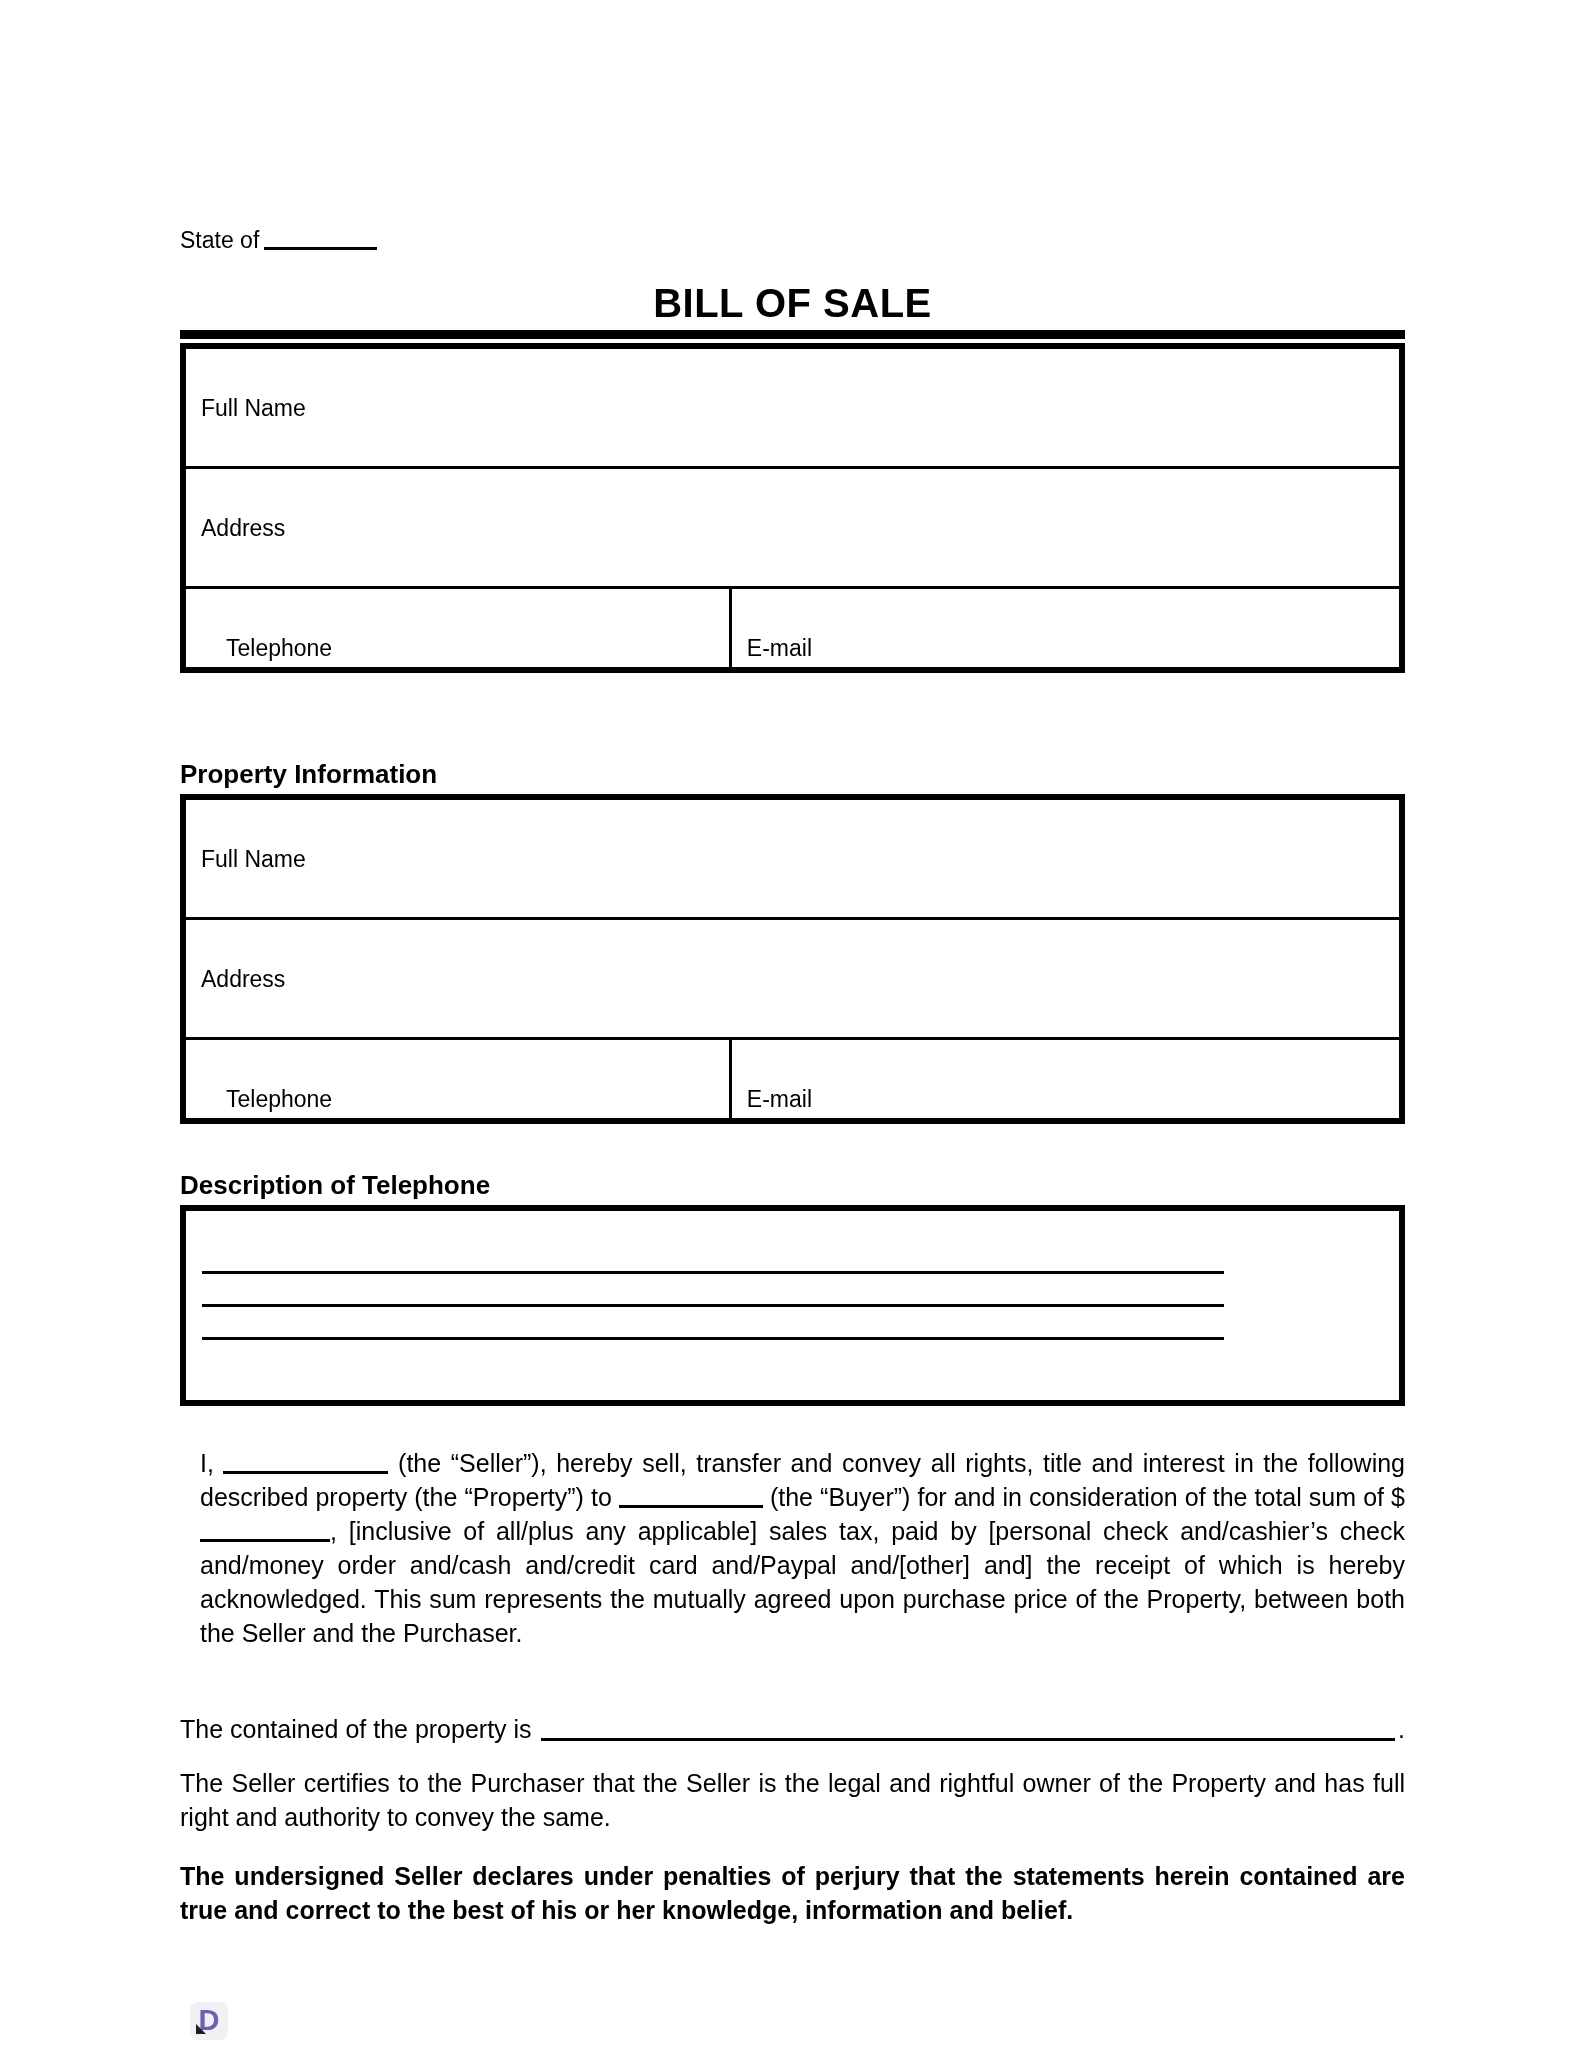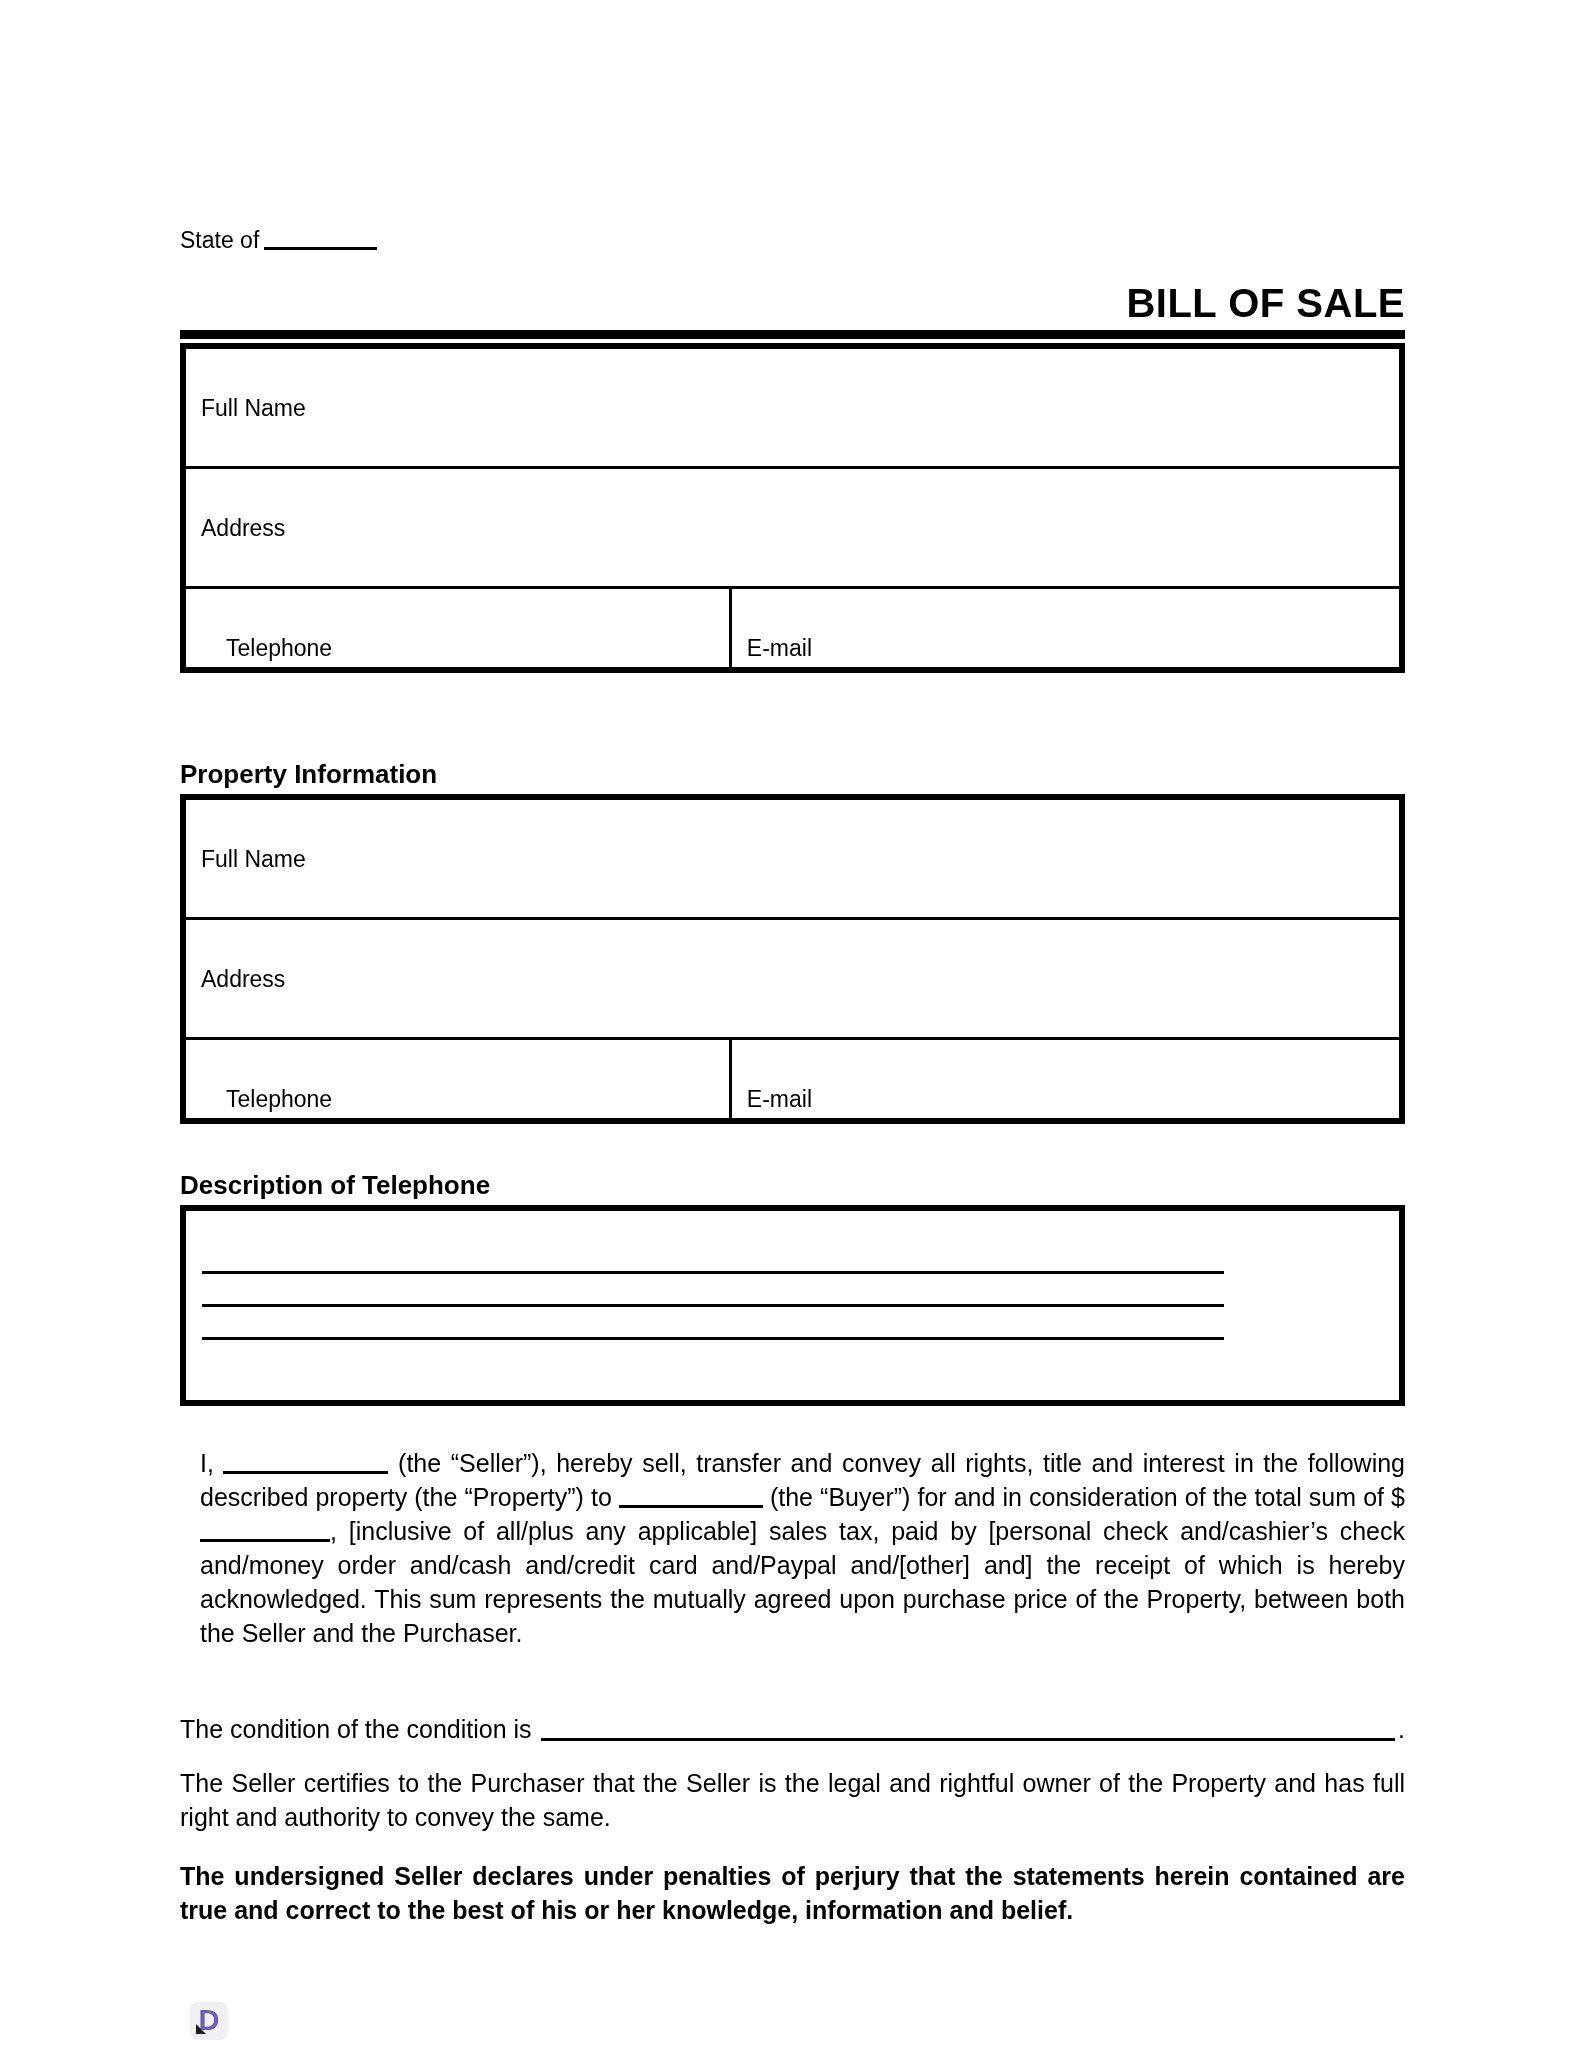--- a/index.html
+++ b/index.html
@@ -14,21 +14,21 @@
   .content { margin:0 178px 0 180px; width:1225px; }
 
   
   .state-line { padding-top:225px; font-size:23px; line-height:30px; }
   .state-blank {
     display:inline-block; width:113px; height:4px;
     border-bottom:3px solid #000; vertical-align:-2px; margin-left:5px;
   }
   .doc-title {
     margin-top:26px; font-size:40px; line-height:44px;
-    font-weight:700; text-align:right; letter-spacing:0.5px;
+    font-weight:700; text-align:center; letter-spacing:0.5px;
   }
   .title-rule { margin-top:5px; height:9px; background:#000; }
 
   
   .sec-heading { font-size:26px; line-height:32px; font-weight:700; }
   .h-seller    { margin-top:36px; }
   .h-purchaser { margin-top:85px; }
   .h-desc      { margin-top:45px; }
 
   
@@ -130,21 +130,21 @@
     <div class="desc-box">
 
     <div class="desc-line first"></div>
         <div class="desc-line"></div>
         <div class="desc-line"></div>
       </div>
 
     <p class="para p-sale">I, <span class="blank" style="width: 165px;"></span> (the “Seller”), hereby sell, transfer and convey all rights, title and interest in the following described property (the “Property”) to <span class="blank" style="width: 144px;"></span> (the “Buyer”) for and in consideration of the total sum of $ <span class="blank" style="width: 130px;"></span>, [inclusive of all/plus any applicable] sales tax, paid by [personal check and/cashier’s check and/money order and/cash and/credit card and/Paypal and/[other] and] the receipt of which is hereby acknowledged. This sum represents the mutually agreed upon purchase price of the Property, between both the Seller and the Purchaser.</p>
 
     <div class="cond-line">
-      <span class="cond-prefix">The condition of the condition is</span>
+      <span class="cond-prefix">The contained of the property is</span>
       <span class="cond-blank"></span>
       <span>.</span>
     </div>
 
     <p class="para p-certify">The Seller certifies to the Purchaser that the Seller is the legal and rightful owner of the Property and has full right and authority to convey the same.</p>
 
     <p class="para p-perjury">The undersigned Seller declares under penalties of perjury that the statements herein contained are true and correct to the best of his or her knowledge, information and belief.</p>
 
     <div class="logo" style="background: rgb(241, 240, 245);">
       <span class="logo-letter" style="color: rgb(111, 95, 178);">D</span>

